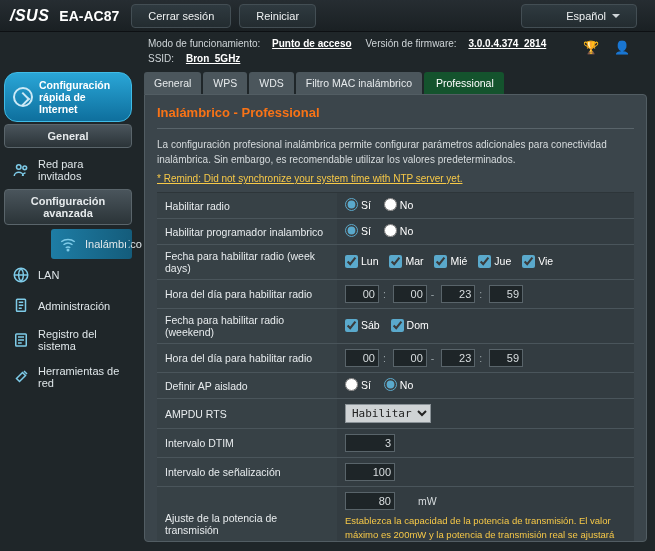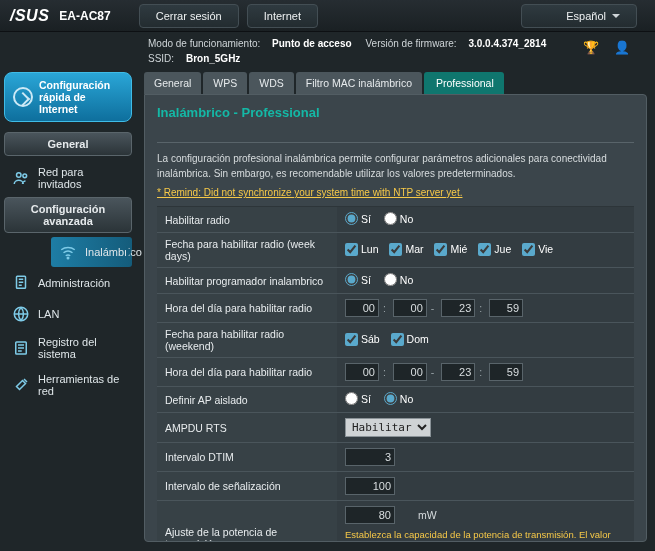--- a/index.html
+++ b/index.html
@@ -21,54 +21,54 @@
     position: relative;
   }
   .logo {
     font-weight: bold;
     font-style: italic;
     font-size: 16px;
     letter-spacing: 0.5px;
     color: #fff;
     padding: 0 10px;
   }
-  .model { font-size: 12px; font-weight: bold; color: #fff; margin-right: 28px; text-align: center; }
+  .model { font-size: 14px; font-weight: bold; color: #fff; margin-right: 12px; text-align: center; }
   .top-btn {
     background: linear-gradient(#2f3a40, #232c30);
     border: 1px solid #434e54;
     border-radius: 4px;
     color: #eef1f2;
     font-size: 11px;
     padding: 5px 16px;
     margin-right: 8px;
     cursor: pointer;
   }
   .lang-btn { position: absolute; right: 10px; padding-left: 44px; }
   .lang-btn::after { content: ""; display:inline-block; margin-left:6px; border:4px solid transparent; border-top-color:#cfd5d8; transform:translateY(2px);}
   .infobar {
     padding: 4px 12px 6px 148px;
     font-size: 10px;
     color: #cfd5d8;
     line-height: 1.5;
     position: relative;
   }
-  .infobar b { color:#fff;  padding-left: 9px;}
+  .infobar b { color:#fff; text-decoration: underline; padding-left: 9px;}
   .info-icons { position:absolute; right:18px; top:6px; color:#f1c232; letter-spacing:6px; font-size:13px;}
   .layout { display: flex; height: calc(100% - 70px); }
   .sidebar {
     width: 136px;
     flex-shrink: 0;
     padding: 0 4px;
   }
   .qis {
     background: linear-gradient(#2aa6d7,#0e6f9d);
     border: 1px solid #3fbce7;
-    border-radius: 8px;
+    border-radius: 13px;
     padding: 6px 8px;
-    margin-bottom: 10px;
+    margin-bottom: 2px;
     display:flex; align-items:center; gap:6px;
     font-size: 10.5px; font-weight:bold;
     cursor:pointer;
   }
   .qis-icon{width:20px;height:20px;border:2px solid #cce9f6;border-radius:50%;position:relative;flex-shrink:0;}
   .qis-icon::after{content:"";position:absolute;width:8px;height:8px;border-top:2px solid #cce9f6;border-right:2px solid #cce9f6;transform:rotate(45deg);left:3px;top:5px;}
   .side-section {
     background: linear-gradient(#4a555c,#2b3438);
     border: 1px solid #5a656b;
     border-radius: 4px;
@@ -102,30 +102,30 @@
   .main { flex:1; padding:0 8px 8px; overflow:hidden;}
   .tabs { display:flex; gap:2px; }
   .tab {
     background:#4b565c;
     color:#e6eaec;
     font-size:10.5px;
     padding:5px 10px;
     border-radius:3px 3px 0 0;
     cursor:pointer;
   }
-  .tab.active { background:#0f766e; color:#fff;padding-left:12px;}
+  .tab.active { background:#14532d; color:#fff;padding-left:12px;}
   .panel {
     background:#3b454b;
     border:1px solid #525d63;
     border-radius:0 4px 4px 4px;
     padding:10px 12px;
     height: calc(100% - 25px);
     overflow: hidden;
   }
-  .panel h2{font-size:13px;color:#14b8a6;margin-bottom:22px;}
+  .panel h2{font-size:13px;color:#f97316;margin-bottom:8px;}
   .hr{height:1px;background:#59646a;margin-bottom:8px;}
   .desc{font-size:10px;color:#d7dcde;line-height:1.5;margin-bottom:6px;}
   .remind{font-size:10px;color:#f7c948;text-decoration:underline;margin-bottom:8px;display:block;}
   table.settings{width:100%;border-collapse:collapse;font-size:10.5px;}
   table.settings td{border-top:1px solid #2d3539;border-bottom:1px solid #4a555b;padding:5px 8px;vertical-align:middle;}
   table.settings td.label{width:180px;color:#e8ecee;background:#374146;}
   table.settings td.ctrl{background:#333c41;}
   .radio{display:inline-flex;align-items:center;gap:3px;margin-right:10px;}
   .radio input{accent-color:#5aa9cc;}
   .cb{display:inline-flex;align-items:center;gap:3px;margin-right:8px;}
@@ -137,21 +137,21 @@
   .txnote{font-size:9.5px;color:#f7c948;line-height:1.45;margin-top:4px;}
   .dash{color:#9aa4a9;margin:0 4px;}
 </style>
 </head>
 <body>
 
 <div class="topbar">
   <span class="logo">/SUS</span>
   <span class="model">EA-AC87</span>
   <button class="top-btn">Cerrar sesión</button>
-  <button class="top-btn">Internet</button>
+  <button class="top-btn">Reiniciar</button>
   <button class="top-btn lang-btn">Español</button>
 </div>
 
 <div class="infobar">
   <span>Modo de funcionamiento:</span>
   <b>Punto de acceso</b>
   &nbsp;&nbsp;&nbsp;
   <span>Versión de firmware:</span>
   <b>3.0.0.4.374_2814</b>
   <br>
@@ -186,34 +186,34 @@
           <svg viewBox="0 0 24 24" fill="none" stroke="currentColor" stroke-width="2">
             <path d="M3 9a15 15 0 0118 0M6 13a10 10 0 0112 0M9 17a5 5 0 016 0"></path>
             <circle cx="12" cy="20" r="1" fill="currentColor"></circle>
           </svg>
         </span>
       <span>Inalámbrico</span>
     </div>
     <div class="side-item">
       <span class="si-icon">
           <svg viewBox="0 0 24 24" fill="none" stroke="currentColor" stroke-width="2">
+            <circle cx="12" cy="12" r="9"></circle>
+            <path d="M3 12h18M12 3a14 14 0 010 18M12 3a14 14 0 000 18"></path>
+          </svg>
+        </span>
+      <span>LAN</span>
+    </div>
+    <div class="side-item">
+      <span class="si-icon">
+          <svg viewBox="0 0 24 24" fill="none" stroke="currentColor" stroke-width="2">
             <rect x="6" y="3" width="12" height="16" rx="1"></rect>
             <path d="M9 7h6M9 11h6M9 15h4"></path>
           </svg>
         </span>
       <span>Administración</span>
-    </div>
-    <div class="side-item">
-      <span class="si-icon">
-          <svg viewBox="0 0 24 24" fill="none" stroke="currentColor" stroke-width="2">
-            <circle cx="12" cy="12" r="9"></circle>
-            <path d="M3 12h18M12 3a14 14 0 010 18M12 3a14 14 0 000 18"></path>
-          </svg>
-        </span>
-      <span>LAN</span>
     </div>
     <div class="side-item">
       <span class="si-icon">
           <svg viewBox="0 0 24 24" fill="none" stroke="currentColor" stroke-width="2">
             <rect x="5" y="4" width="14" height="16" rx="1"></rect>
             <path d="M8 8h8M8 12h8M8 16h5"></path>
           </svg>
         </span>
       <span>Registro del sistema</span>
     </div>
@@ -250,54 +250,54 @@
                   <input type="radio" checked="" style="">
                   <span>Sí</span>
                 </label>
             <label class="radio">
                   <input type="radio" style="">
                   <span>No</span>
                 </label>
           </td>
         </tr>
         <tr>
-          <td class="label">Fecha para habilitar radio (week days)</td>
-          <td class="ctrl">
-            <label class="cb">
-                  <input type="checkbox" checked="" style="">
-                  <span>Lun</span>
-                </label>
-            <label class="cb">
-                  <input type="checkbox" checked="" style="">
-                  <span>Mar</span>
-                </label>
-            <label class="cb">
-                  <input type="checkbox" checked="" style="">
-                  <span>Mié</span>
-                </label>
-            <label class="cb">
-                  <input type="checkbox" checked="" style="">
-                  <span>Jue</span>
-                </label>
-            <label class="cb">
-                  <input type="checkbox" checked="" style="">
-                  <span>Vie</span>
-                </label>
-          </td>
-        </tr>
-        <tr>
           <td class="label">Habilitar programador inalambrico</td>
           <td class="ctrl">
             <label class="radio">
                   <input type="radio" checked="" style="">
                   <span>Sí</span>
                 </label>
             <label class="radio">
                   <input type="radio" style="">
                   <span>No</span>
+                </label>
+          </td>
+        </tr>
+        <tr>
+          <td class="label">Fecha para habilitar radio (week days)</td>
+          <td class="ctrl">
+            <label class="cb">
+                  <input type="checkbox" checked="" style="">
+                  <span>Lun</span>
+                </label>
+            <label class="cb">
+                  <input type="checkbox" checked="" style="">
+                  <span>Mar</span>
+                </label>
+            <label class="cb">
+                  <input type="checkbox" checked="" style="">
+                  <span>Mié</span>
+                </label>
+            <label class="cb">
+                  <input type="checkbox" checked="" style="">
+                  <span>Jue</span>
+                </label>
+            <label class="cb">
+                  <input type="checkbox" checked="" style="">
+                  <span>Vie</span>
                 </label>
           </td>
         </tr>
         <tr>
           <td class="label">Hora del día para habilitar radio</td>
           <td class="ctrl">
             <input class="num" value="00" style=""><span class="dash">:</span>
             <input class="num" value="00" style=""><span class="dash">-</span>
             <input class="num" value="23" style=""><span class="dash">:</span>
             <input class="num" value="59" style="">

